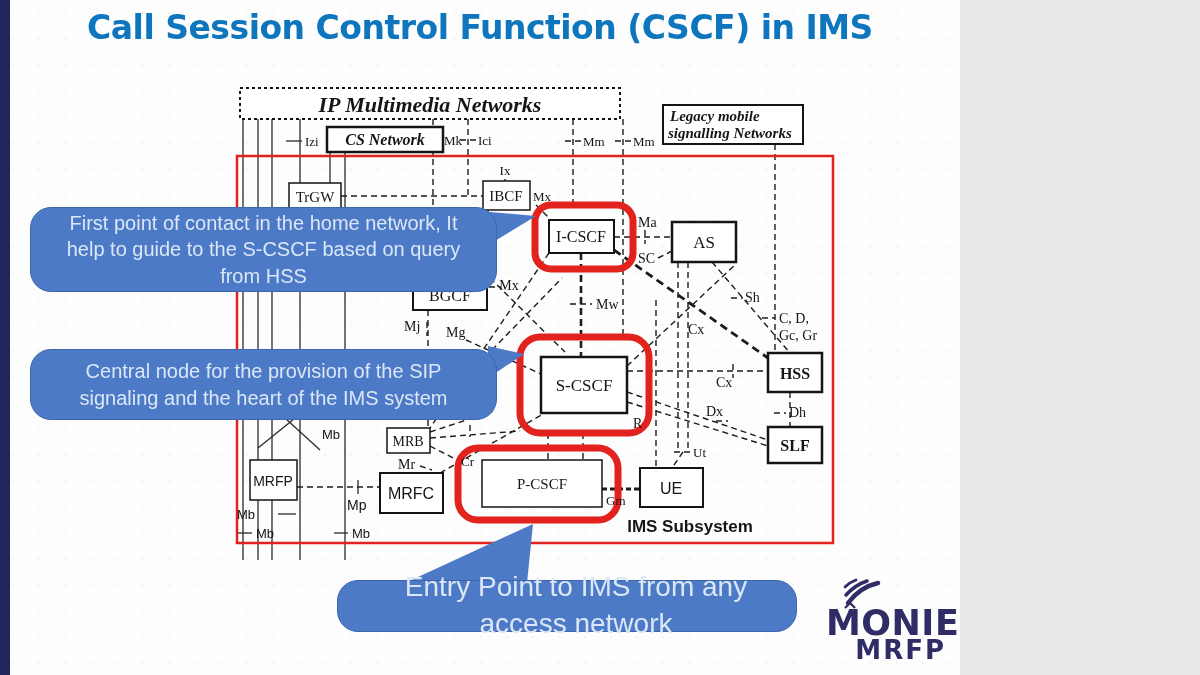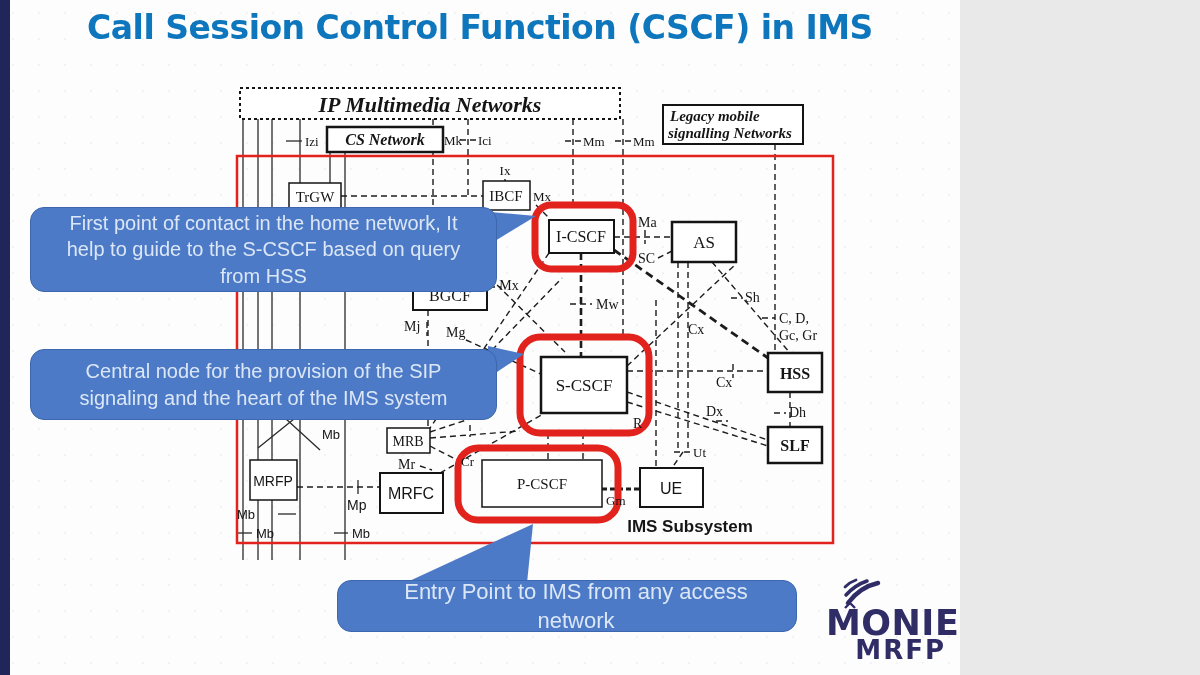--- a/index.html
+++ b/index.html
@@ -9,25 +9,25 @@
     background-size:26px 26px;
     font-family:"Liberation Sans", sans-serif;}
   .sidebar{position:absolute;left:0;top:0;width:10px;height:675px;background:#20265a;}
   .title{position:absolute;top:8px;left:20px;right:20px;text-align:center;
     font-family:"DejaVu Sans", sans-serif;font-weight:800;font-size:33px;
     color:#0d76bc;letter-spacing:-0.5px;}
   svg.diagram, svg.tails{position:absolute;left:0;top:0;}
   svg.diagram{z-index:1;}
   svg.tails{z-index:2;}
   .callout{position:absolute;z-index:3;background:#4d7ac7;border:1.5px solid #3c66ad;
-    border-radius:14px;color:#dbe7f6;display:flex;align-items:center;justify-content:center;
+    border-radius:21px;color:#dbe7f6;display:flex;align-items:center;justify-content:center;
     text-align:center;font-size:20px;line-height:1.32;padding:4px 18px;box-sizing:border-box;}
   .callout.c1{left:30px;top:207px;width:467px;height:85px;}
   .callout.c2{left:30px;top:341px;width:467px;height:71px;margin-top:8px;}
-  .callout.c3{left:337px;top:580px;width:460px;height:52px;font-size:22px;padding-left:36px;}
+  .callout.c3{left:337px;top:580px;width:460px;height:52px;font-size:28px;padding-left:36px;}
   
   text{fill:#151515;}
   .ns{font-family:"Liberation Serif", serif;}
   .sa{font-family:"Liberation Sans", sans-serif;}
   .it{font-style:italic;}
   .bold{font-weight:bold;}
   .logo{position:absolute;right:14px;bottom:12px;z-index:3;width:120px;text-align:right;
     color:#2f2c66;font-family:"DejaVu Sans", sans-serif;font-weight:800;line-height:0.92;}
   .logo .l1{font-size:35px;letter-spacing:0.5px;}
   .logo .l2{font-size:26px;letter-spacing:2px;}

